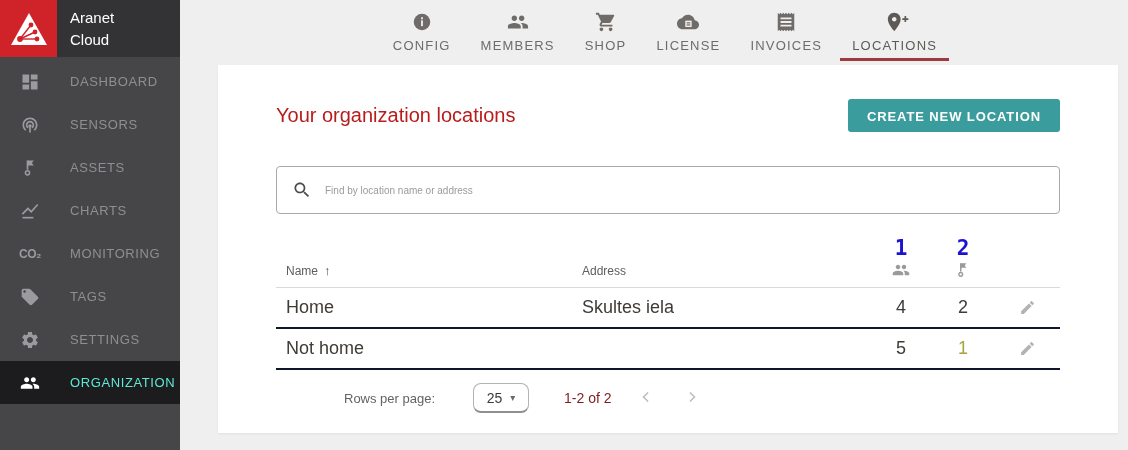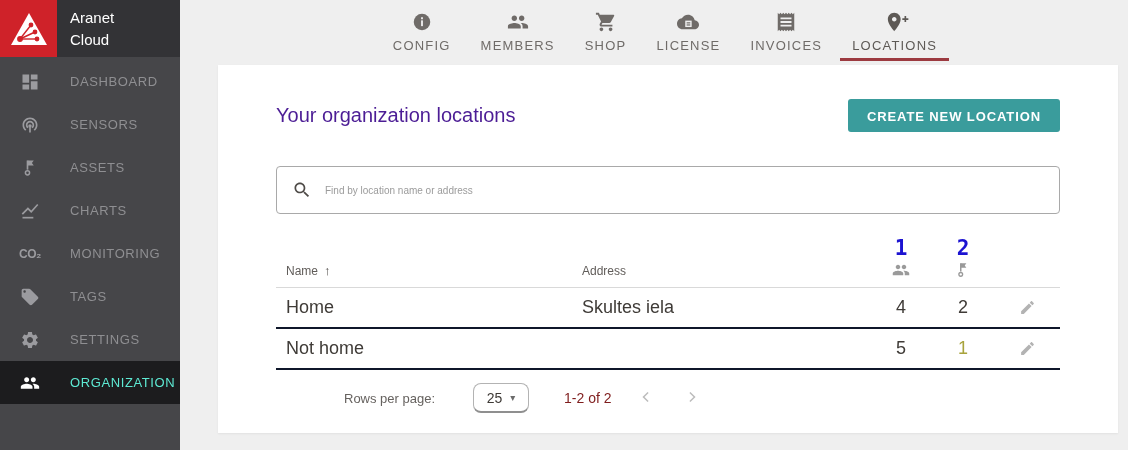--- a/index.html
+++ b/index.html
@@ -25,21 +25,21 @@
   
   .topnav{position:absolute;left:180px;top:0;right:0;height:65px;display:flex;justify-content:center;align-items:flex-start;padding-left:22px;box-sizing:border-box;gap:6px;}
   .tab{height:61px;box-sizing:border-box;display:flex;flex-direction:column;align-items:center;padding:11px 12px 0;border-bottom:3px solid transparent;color:#6f6b68;cursor:pointer;}
   .tab .tab-icon{width:22px;height:22px;}
   .tab .tab-label{margin-top:5px;font-size:13px;letter-spacing:1.2px;white-space:nowrap;}
   .tab.active{border-bottom-color:#9c3a40;color:#5d5955;}
 
   
   .card{position:absolute;left:218px;top:65px;width:900px;height:368px;background:#fff;box-shadow:0 1px 2px rgba(0,0,0,0.06);box-sizing:border-box;}
   .card-header{display:flex;justify-content:space-between;align-items:center;margin:34px 58px 0;height:33px;}
-  .page-title{margin:0;font-size:20px;font-weight:normal;color:#4c1d95;}
+  .page-title{margin:0;font-size:20px;font-weight:normal;color:#b91c1c;}
   .btn-teal{background:#3a9c9c;color:#fff;border:none;border-radius:3px;height:33px;padding:10px 19px;font-family:"Liberation Sans",sans-serif;font-size:13px;font-weight:bold;letter-spacing:0.9px;cursor:pointer;}
 
   .search{margin:34px 58px 0;height:48px;box-sizing:border-box;border:1px solid #a9a9a9;border-radius:4px;display:flex;align-items:center;padding:0 15px;background:#fff;}
   .search .search-ic{width:20px;height:20px;color:#4f4b48;flex:none;}
   .search input{flex:1;border:none;outline:none;margin-left:11px;font-family:"Liberation Sans",sans-serif;font-size:10px;color:#3e3a36;background:transparent;}
   .search input::placeholder{color:#9b9b9b;}
 
   
   .table{margin:0 58px;}
   .thead{margin-top:23px;display:flex;align-items:flex-end;border-bottom:1px solid #d9d9d9;font-size:12px;color:#605c59;}

